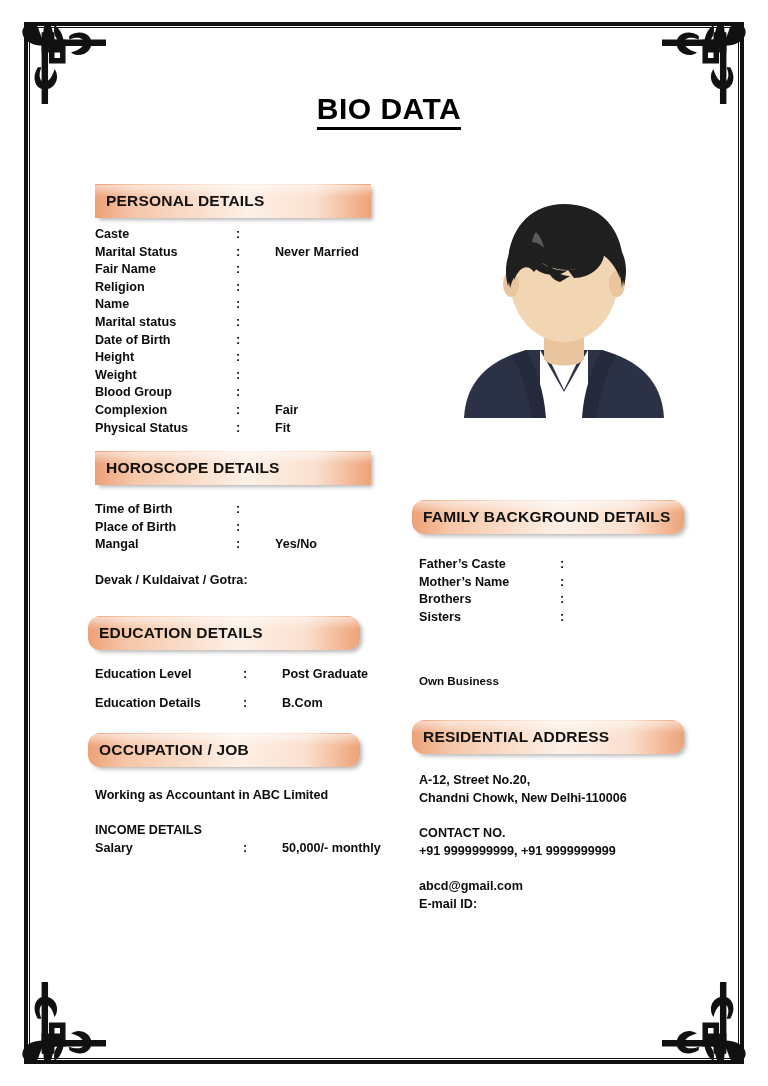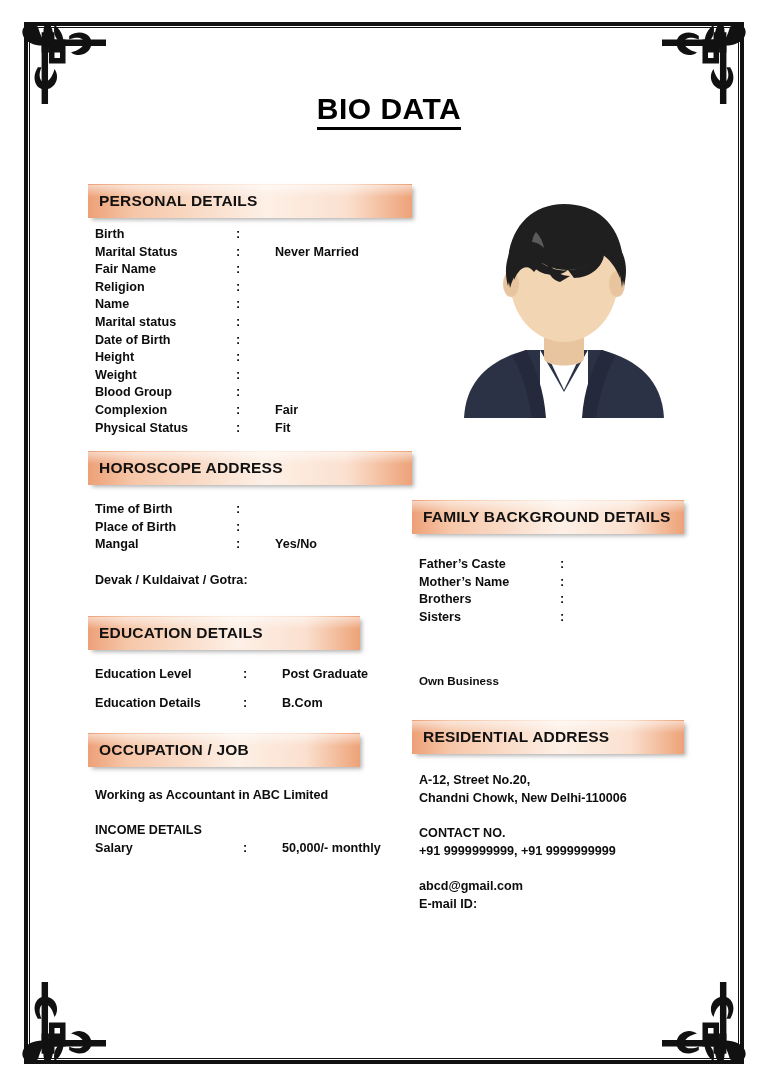--- a/index.html
+++ b/index.html
@@ -109,22 +109,22 @@
   }
   .bar-label {
     position: relative;
     z-index: 2;
     font-size: 15.5px;
     font-weight: bold;
     color: #111111;
     letter-spacing: 0.2px;
     white-space: nowrap;
   }
-  .bar-narrow { width: 324px; }
-  .bar-wide   { width: 272px; }
+  .bar-narrow { width: 276px; margin-left: 7px; }
+  .bar-wide   { width: 272px; border-radius: 12px; }
 
   
   .rows { padding-left: 7px; }
   .row {
     display: flex;
     font-size: 12.6px;
     font-weight: bold;
     color: #0d0d0d;
     line-height: 17.6px;
     white-space: nowrap;
@@ -276,21 +276,21 @@
   </div>
 
   <div class="col-left">
 
     <div class="bar bar-narrow">
       <span class="bar-label">PERSONAL DETAILS</span>
     </div>
     <div class="gap-8"></div>
     <div class="rows">
       <div class="row">
-        <span class="lbl">Birth</span>
+        <span class="lbl">Caste</span>
         <span class="sep">:</span>
         <span class="val"></span>
       </div>
       <div class="row">
         <span class="lbl">Marital Status</span>
         <span class="sep">:</span>
         <span class="val">Never Married</span>
       </div>
       <div class="row">
         <span class="lbl">Fair Name</span>
@@ -340,21 +340,21 @@
       <div class="row">
         <span class="lbl">Physical Status</span>
         <span class="sep">:</span>
         <span class="val">Fit</span>
       </div>
     </div>
 
     <div class="gap-14"></div>
 
     <div class="bar bar-narrow">
-      <span class="bar-label">HOROSCOPE ADDRESS</span>
+      <span class="bar-label">HOROSCOPE DETAILS</span>
     </div>
     <div class="gap-16"></div>
     <div class="rows">
       <div class="row">
         <span class="lbl">Time of Birth</span>
         <span class="sep">:</span>
         <span class="val"></span>
       </div>
       <div class="row">
         <span class="lbl">Place of Birth</span>

